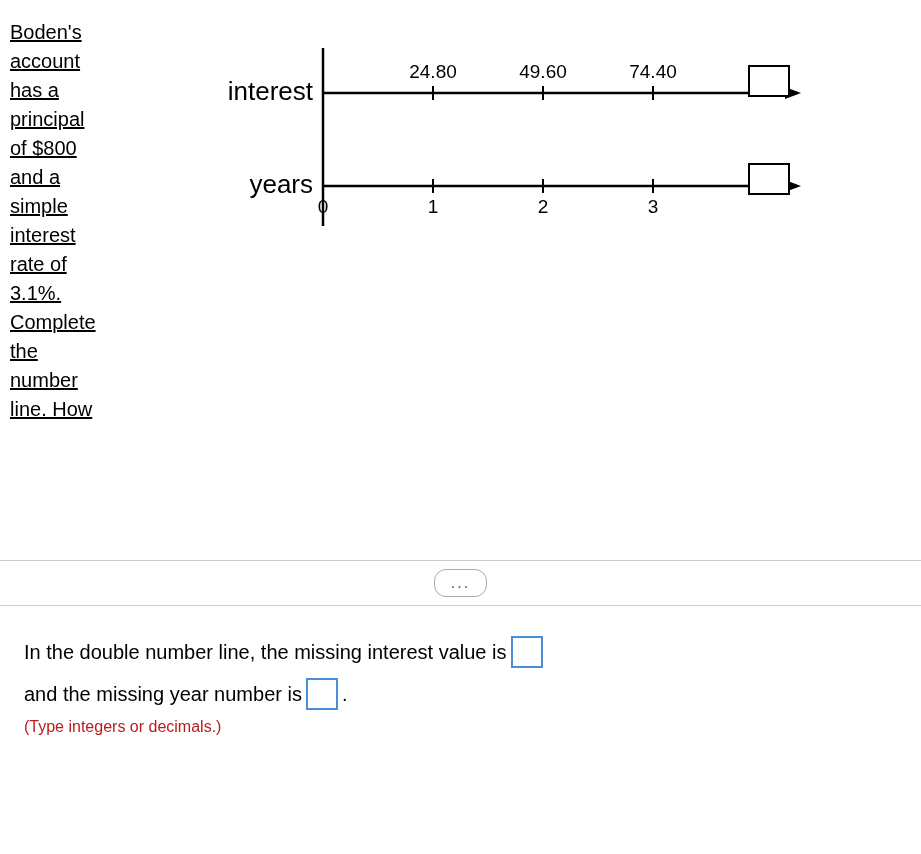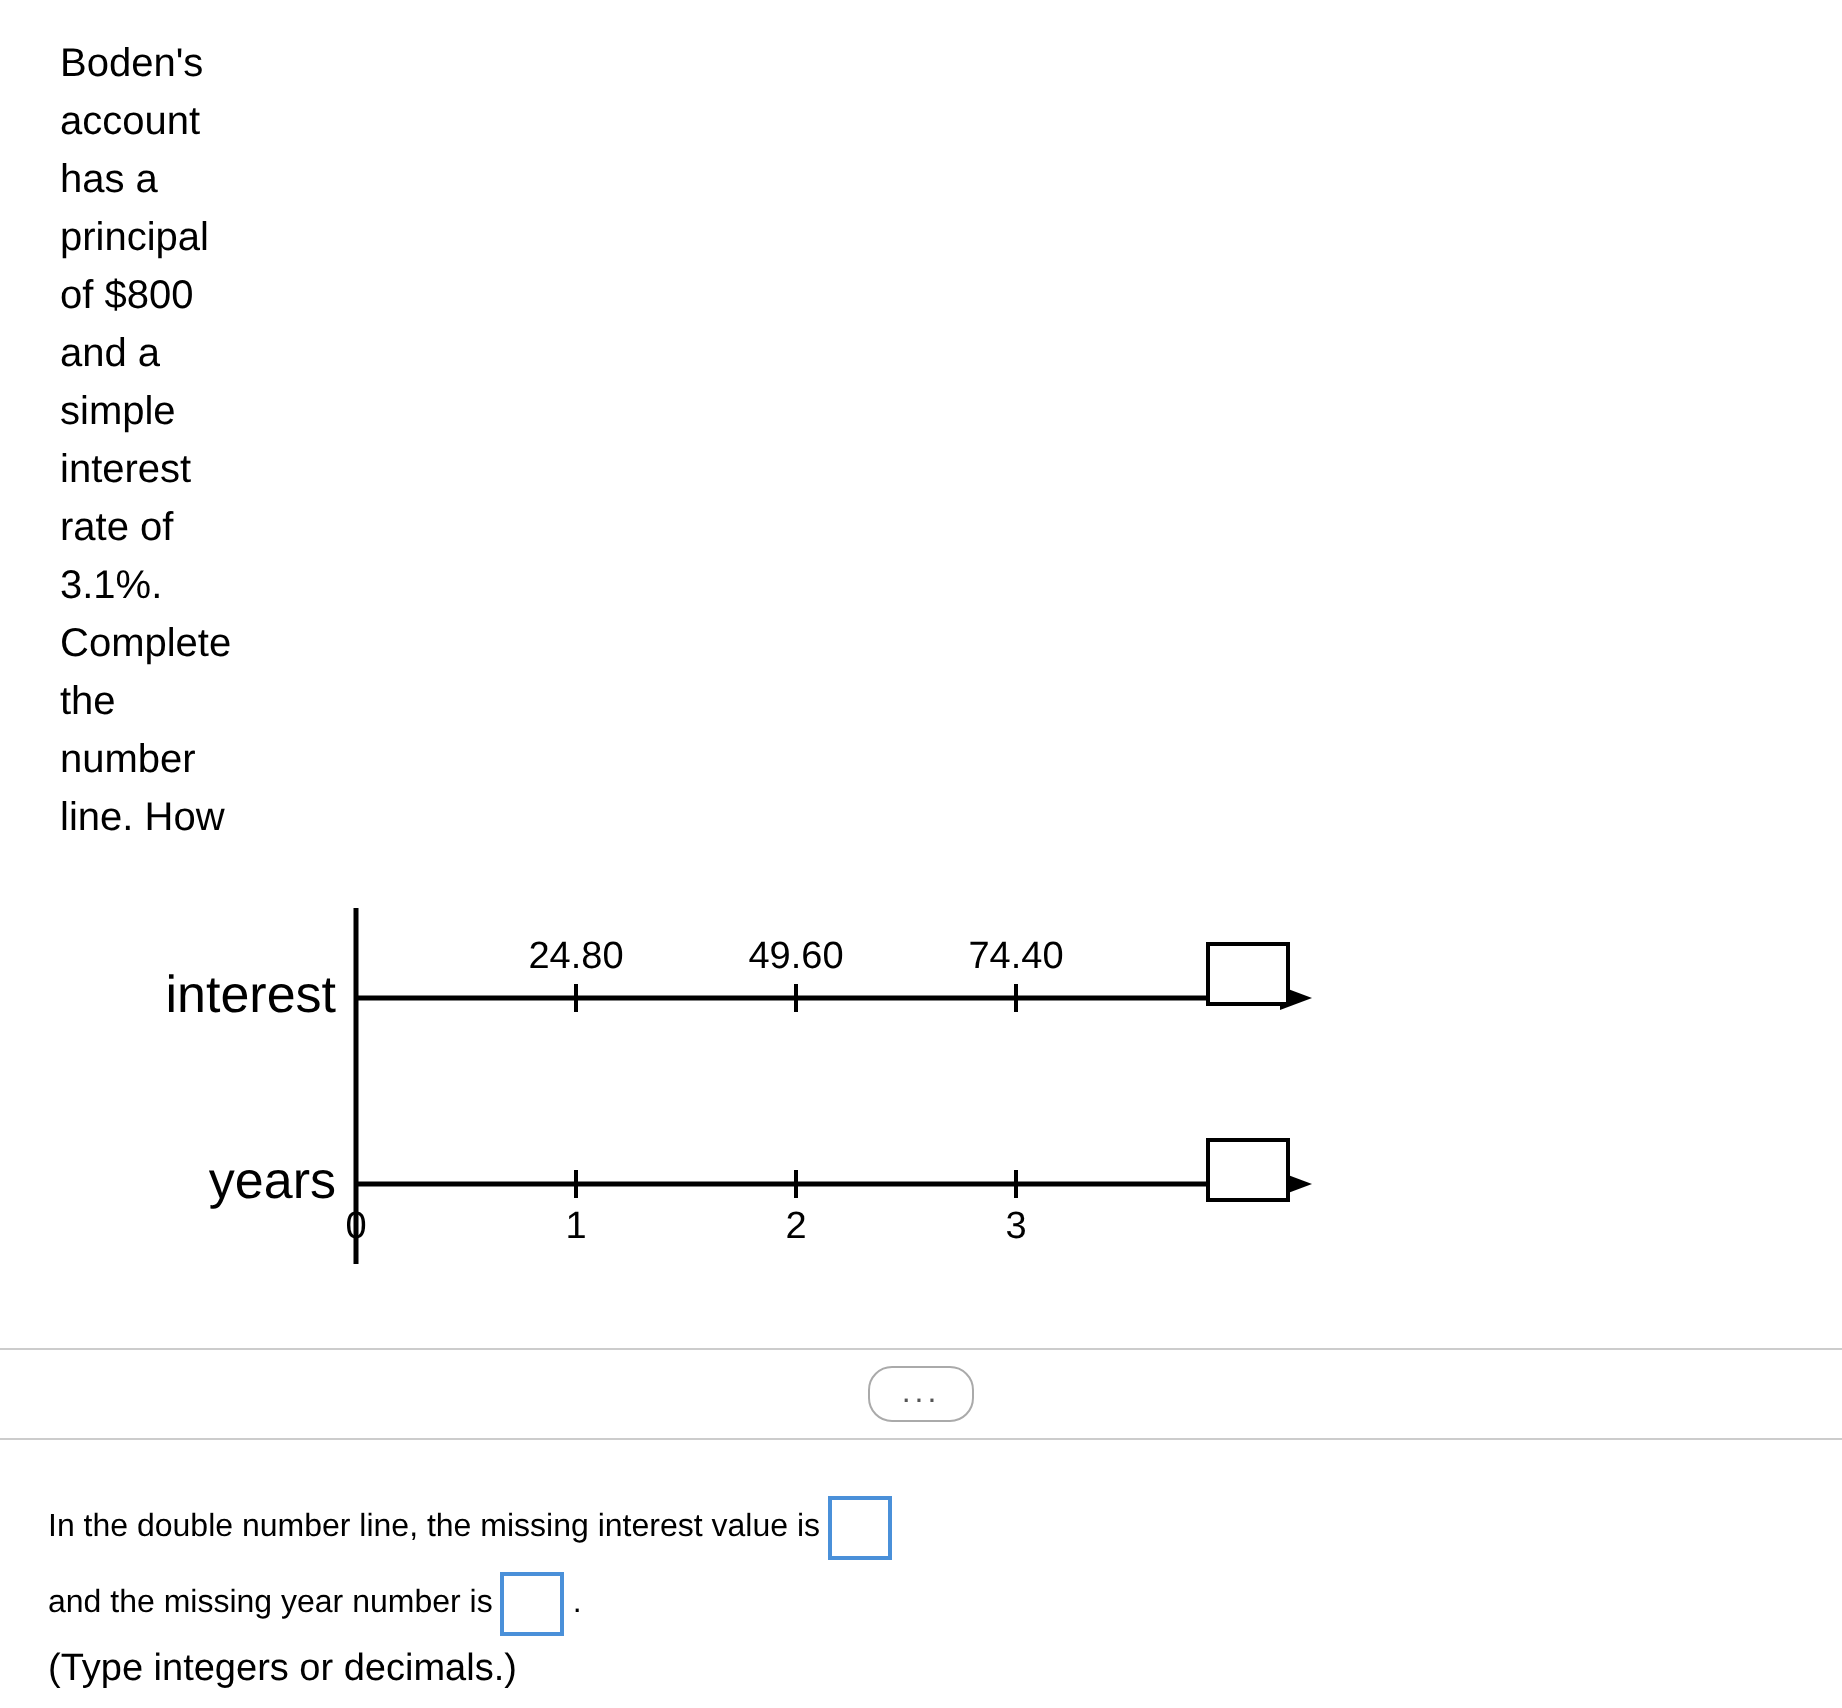--- a/index.html
+++ b/index.html
@@ -6,23 +6,24 @@
     body {
       font-family: Arial, sans-serif;
       background: #fff;
       width: 921px;
       min-height: 854px;
       overflow: hidden;
     }
 
     .top-section {
       display: flex;
-      flex-direction: column;
-      padding: 18px 20px 10px 30px;
+      flex-direction: row;
+      padding: 18px 20px 10px 10px;
       min-height: 560px;
+      text-decoration: underline;
     }
 
     .problem-text {
       width: 165px;
       font-size: 20px;
       line-height: 1.45;
       color: #000;
       flex-shrink: 0;
     }
 
@@ -64,41 +65,41 @@
       background: #fff;
       cursor: pointer;
       letter-spacing: 2px;
     }
 
     .bottom-section {
       padding: 28px 24px 20px 24px;
     }
 
     .bottom-text-line {
-      font-size: 16px;
+      font-size: 20px;
       color: #000;
       line-height: 1.8;
       display: flex;
       align-items: center;
       flex-wrap: wrap;
       margin-bottom: 6px;
     }
 
     .answer-box {
       display: inline-block;
       width: 32px;
       height: 32px;
       border: 2px solid #4a90d9;
       margin: 0 4px;
       vertical-align: middle;
     }
 
     .hint-text {
-      font-size: 19px;
-      color: #000000;
+      font-size: 16px;
+      color: #b91c1c;
       margin-top: 2px;
     }
   </style>
 </head>
 <body>
 
 <div class="top-section">
 
   <div class="problem-text">
     <span>Boden's<br>account<br>has a<br>principal<br>of $800<br>and a<br>simple<br>interest<br>rate of<br>3.1%.<br>Complete<br>the<br>number<br>line. How</span>

